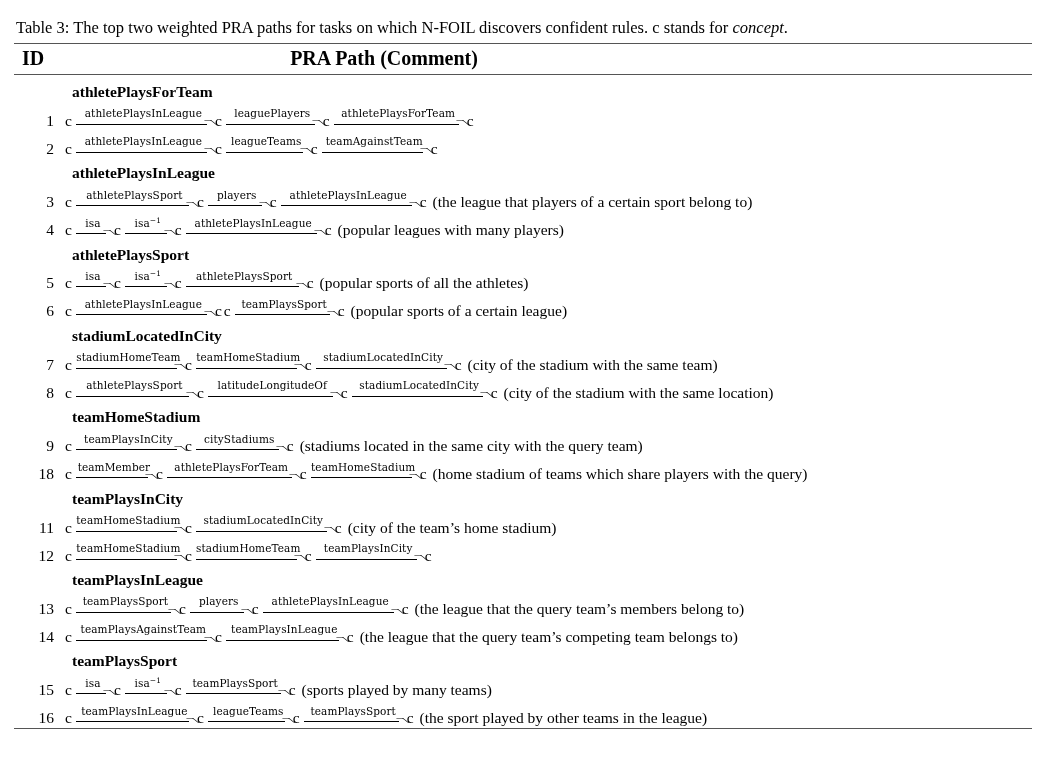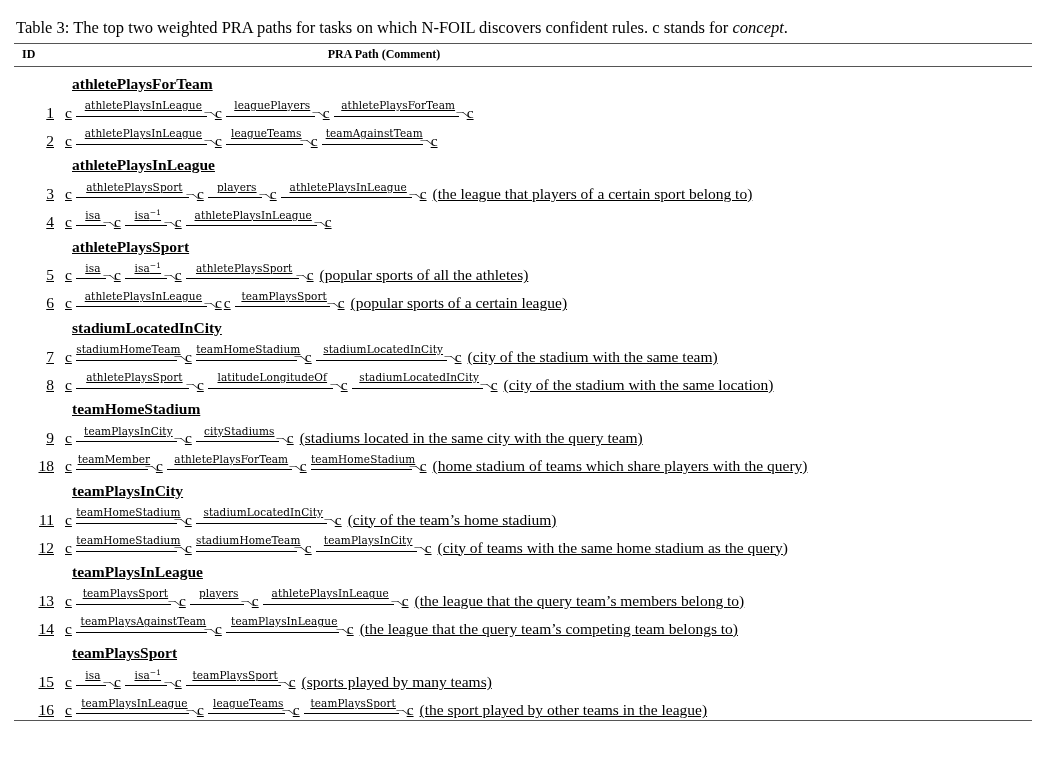--- a/index.html
+++ b/index.html
@@ -30,36 +30,36 @@
   .caption .ital { font-style: italic; }
 
   .rule-top { border-top: 1.6px solid #555; margin: 0 2px; }
   .rule-mid { border-top: 1.6px solid #555; margin: 0 2px; }
   .rule-bot { border-top: 1.6px solid #555; margin: 0 2px; }
 
   .header-row {
     display: flex;
     align-items: baseline;
     font-weight: bold;
-    font-size: 12px;
+    font-size: 20px;
     padding: 3px 2px 4px 2px;
   }
   .col-id {
     width: 52px;
     flex: 0 0 52px;
     text-align: center;
     box-sizing: border-box;
   }
   .col-path {
     flex: 1 1 auto;
   }
   .header-row .col-id { text-align: left; padding-left: 8px; }
   .header-row .col-path { text-align: center; padding-right: 330px; }
 
-  .body { padding-top: 2px; text-decoration: underline; }
+  .body { padding-top: 2px; }
 
   .section-head {
     font-weight: bold;
     font-size: 15.5px;
     padding-left: 60px;
     padding-top: 5px;
     padding-bottom: 1px;
     line-height: 1.25;
   }
 
@@ -248,20 +248,21 @@
           <span class="arr">
             <span class="lbl">isa<sup>−1</sup></span>
             <span class="shaft" style="width: 46px;"></span>
           </span>
           <span class="node">c</span>
           <span class="arr">
             <span class="lbl">athletePlaysInLeague</span>
             <span class="shaft" style="width: 135px;"></span>
           </span>
           <span class="node">c</span>
+          <span class="comment">(popular leagues with many players)</span>
         </div>
       </div>
       <div class="section-head">athletePlaysSport</div>
       <div class="row">
         <div class="rid">5</div>
         <div class="path">
           <span class="node">c</span>
           <span class="arr">
             <span class="lbl">isa</span>
             <span class="shaft" style="width: 34px;"></span>
@@ -413,21 +414,20 @@
           <span class="arr">
             <span class="lbl">stadiumHomeTeam</span>
             <span class="shaft" style="width: 105px;"></span>
           </span>
           <span class="node">c</span>
           <span class="arr">
             <span class="lbl">teamPlaysInCity</span>
             <span class="shaft" style="width: 105px;"></span>
           </span>
           <span class="node">c</span>
-          <span class="comment">(city of teams with the same home stadium as the query)</span>
         </div>
       </div>
       <div class="section-head">teamPlaysInLeague</div>
       <div class="row">
         <div class="rid">13</div>
         <div class="path">
           <span class="node">c</span>
           <span class="arr">
             <span class="lbl">teamPlaysSport</span>
             <span class="shaft" style="width: 99px;"></span>

